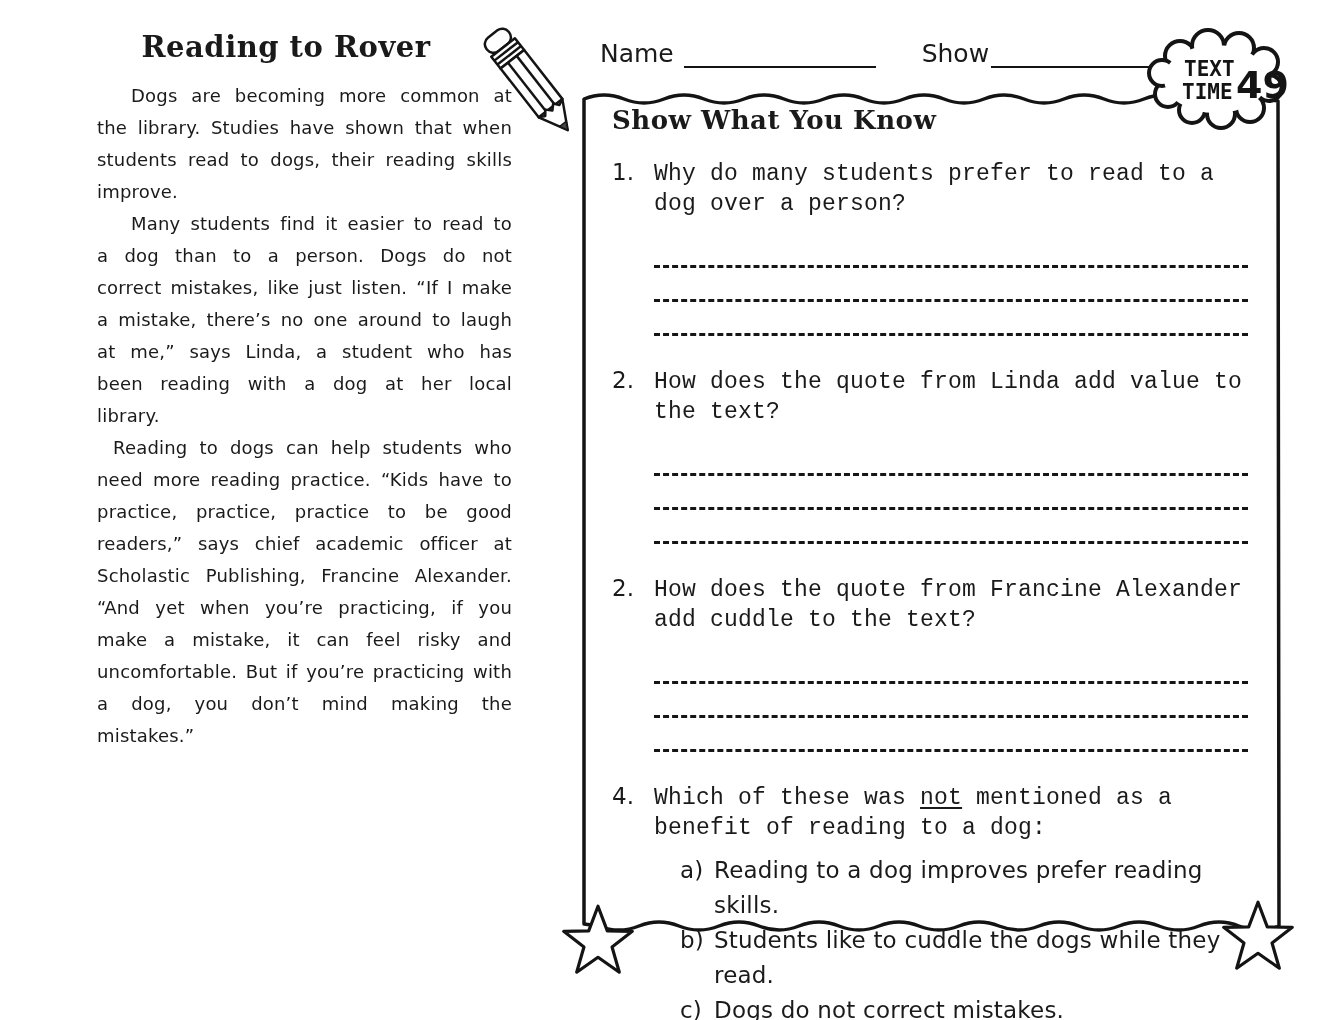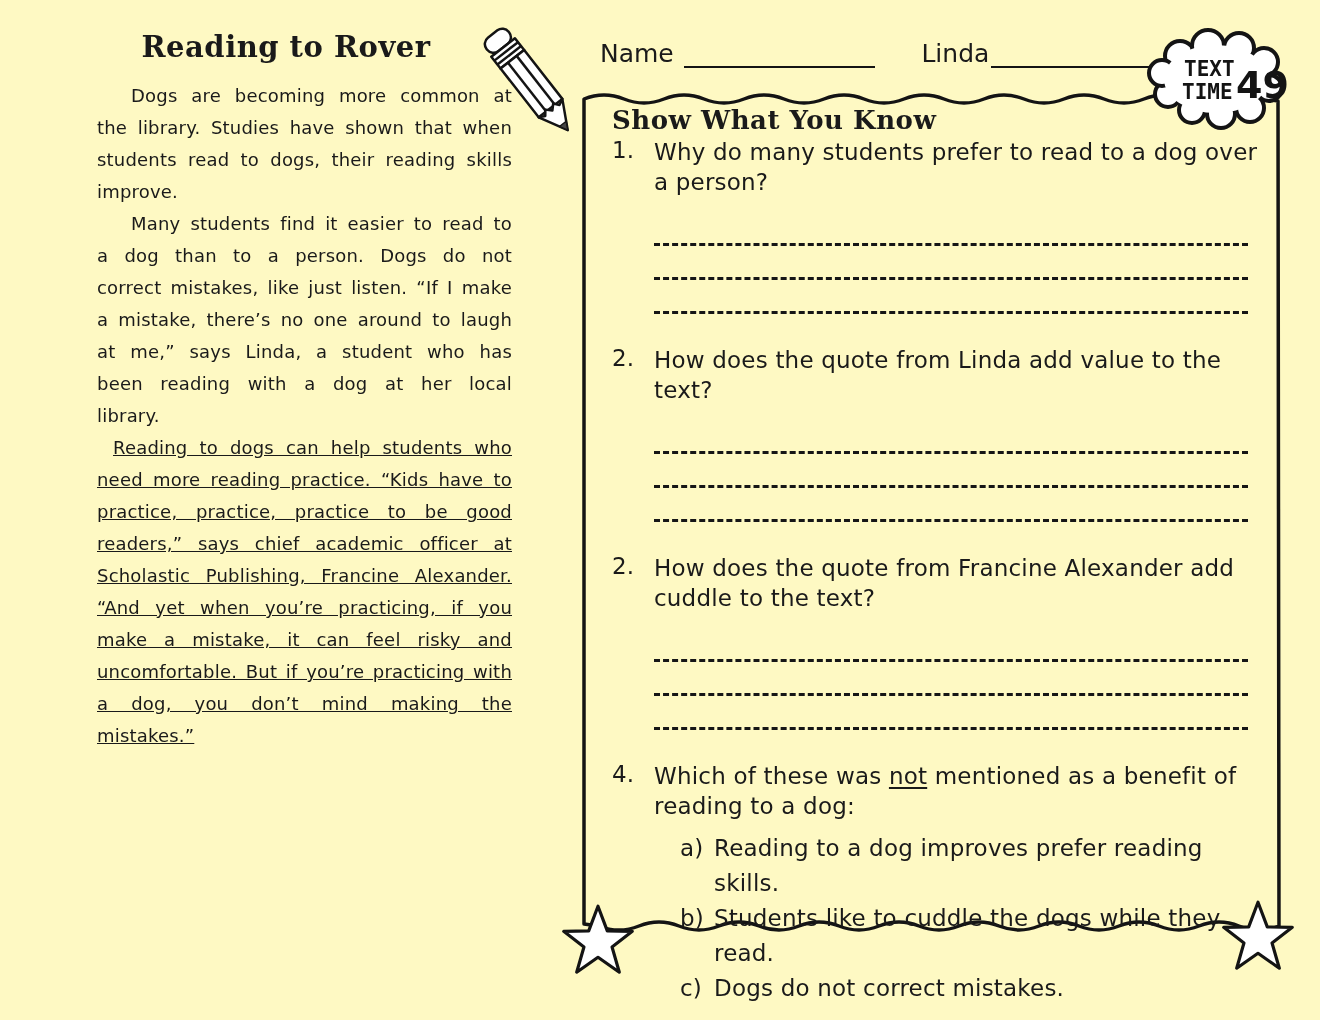--- a/index.html
+++ b/index.html
@@ -1,34 +1,34 @@
 <!DOCTYPE html>
 <html><head>
 <meta charset="utf-8">
 <style>
   * { margin:0; padding:0; box-sizing:border-box; }
   html,body { background:#e8e8e8; }
   .page {
-    position:relative; width:1320px; height:1020px; background:#fef9c3;
+    position:relative; width:1320px; height:1020px; background:#ffffff;
     font-family:"DejaVu Sans", sans-serif; color:#1a1a1a; overflow:hidden;
     margin:0 auto;
   }
 
   
   .left-col { position:absolute; left:60px; top:30px; width:452px; }
   .passage-title {
     font-family:"DejaVu Serif", serif; font-weight:bold; font-size:29px;
     text-align:center; letter-spacing:0.5px; margin-bottom:16px;
   }
   .para {
     font-size:18px; line-height:32px; text-align:justify;
     letter-spacing:0.2px; word-spacing:2px;margin-left:37px;
   }
   .para.big-indent { text-indent:34px; }
-  .para.small-indent { text-indent:16px;text-decoration:underline; }
+  .para.small-indent { text-indent:16px; }
   .skills-note {
     position:absolute; left:72px; top:956px; font-size:17px; color:#4f4f4f;
     letter-spacing:0.4px; white-space:nowrap;
   }
   .skills-note .diamond { color:#111; font-size:18px; margin-right:6px; }
 
   
   .name-date-row {
     position:absolute; left:600px; top:38px; width:550px;
     display:flex; align-items:flex-end; font-size:25px;justify-content:center;
@@ -37,25 +37,25 @@
   .name-line { width:215px; margin-left:10px; }
   .date-label { margin-left:46px; }
   .date-line { width:178px; margin-left:2px; }
 
   
   .qbox { position:absolute; left:578px; top:85px; width:707px; height:856px; }
   .qbox-border { position:absolute; left:0; top:0; }
   .qbox-content { position:absolute; left:0; top:0; width:707px; padding:20px 26px 0 34px; }
   .quiz-heading {
     font-family:"DejaVu Serif", serif; font-weight:bold; font-size:26px;
-    letter-spacing:0.5px; margin-bottom:2px;
+    letter-spacing:0.5px; margin-bottom:24px;
   }
   .question { display:flex; margin-bottom:6px; }
   .q-num { width:42px; flex:none; font-size:23px; }
-  .q-text { font-size:23px; line-height:30px; letter-spacing:0.2px; }
+  .q-text { font-size:23px; line-height:30px; letter-spacing:0.2px;font-family:Liberation Mono, monospace; }
   .answer-area { margin:0 0 18px 42px; padding-top:40px; }
   .answer-line {
     border-bottom:3px dashed #161616; height:0; width:594px; margin-bottom:31px;
   }
   .choices { margin:10px 0 0 68px; }
   .choice { display:flex; font-size:23px; line-height:35px; letter-spacing:0.2px; }
   .choice-letter { width:34px; flex:none; }
   .q4 .q-text u { text-underline-offset:3px;margin-top:40px; }
 
   
@@ -86,21 +86,21 @@
     <h1 class="passage-title">Reading to Rover</h1>
     <p class="para big-indent">Dogs are becoming more common at the library. Studies have shown that when students read to dogs, their reading skills improve.</p>
     <p class="para big-indent">Many students find it easier to read to a dog than to a person. Dogs do not correct mistakes, like just listen. “If I make a mistake, there’s no one around to laugh at me,” says Linda, a student who has been reading with a dog at her local library.</p>
     <p class="para small-indent">Reading to dogs can help students who need more reading practice. “Kids have to practice, practice, practice to be good readers,” says chief academic officer at Scholastic Publishing, Francine Alexander. “And yet when you’re practicing, if you make a mistake, it can feel risky and uncomfortable. But if you’re practicing with a dog, you don’t mind making the mistakes.”</p>
   </div>
 
 
   <div class="name-date-row">
     <span>Name</span>
     <span class="write-line name-line"></span>
-    <span class="date-label">Linda</span>
+    <span class="date-label">Show</span>
     <span class="write-line date-line"></span>
   </div>
 
   <div class="qbox">
 
     <svg class="qbox-border" width="707" height="856" viewBox="0 0 707 856">
       <path d="M6,14 q20,-8 40,0 t40,0 t40,0 t40,0 t40,0 t40,0 t40,0 t40,0 t40,0 t40,0 t40,0 t40,0 t40,0 t40,0 t40,0 t40,0 t40,0 L700,16 L701,841 q-20,8 -40,0 t-40,0 t-40,0 t-40,0 t-40,0 t-40,0 t-40,0 t-40,0 t-40,0 t-40,0 t-40,0 t-40,0 t-40,0 t-40,0 t-40,0 t-40,0 t-40,0 L6,839 Z" fill="none" stroke="#141414" stroke-width="3.5" stroke-linejoin="round"></path>
     </svg>
 
     <div class="qbox-content">

